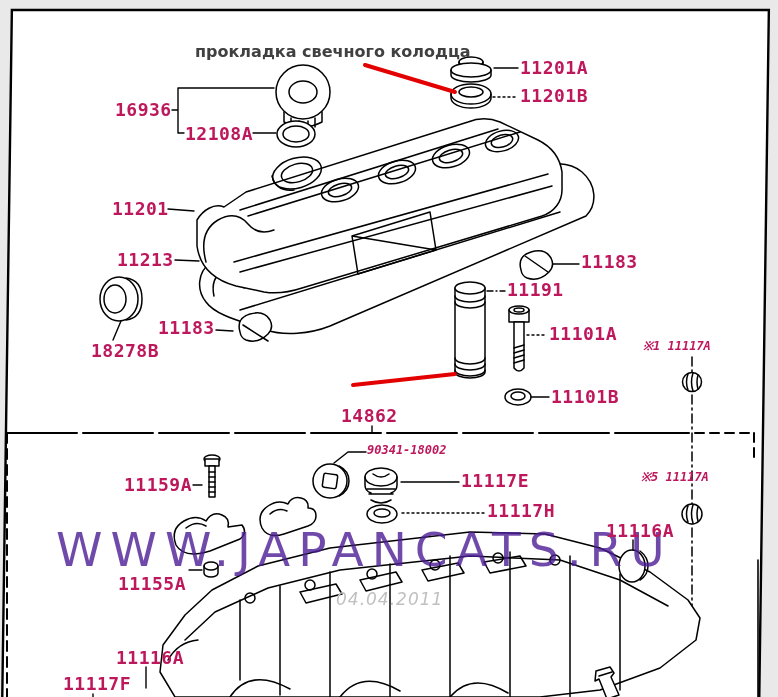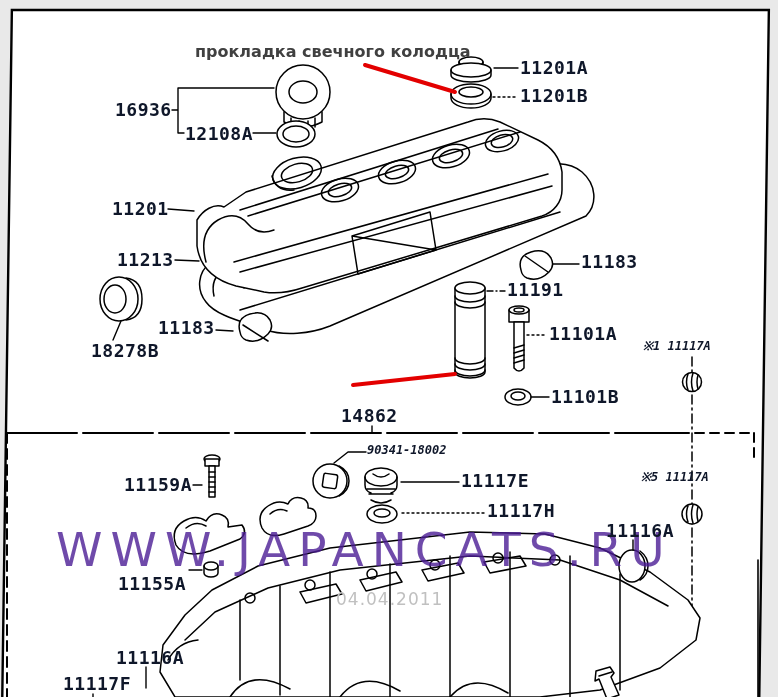--- a/index.html
+++ b/index.html
@@ -1,27 +1,27 @@
 <!DOCTYPE html>
 <html><head>
 <meta charset="utf-8">
 <style>
   html,body{margin:0;padding:0;background:#e9e9e9;}
   .stage{position:relative;width:778px;height:697px;overflow:hidden;background:#e9e9e9;
          font-family:"DejaVu Sans",sans-serif;}
   .stage svg{position:absolute;left:0;top:0;}
   .lbl{position:absolute;font-family:"DejaVu Sans Mono",monospace;font-weight:bold;
-       font-size:18px;line-height:1.0;letter-spacing:0.5px;color:#0f172a;white-space:nowrap;}
+       font-size:18px;line-height:1.0;letter-spacing:0.5px;color:#be185d;white-space:nowrap;}
   .lbl.sm{font-size:12px;letter-spacing:0;font-style:italic;}
   .note{position:absolute;font-family:"DejaVu Sans",sans-serif;font-weight:bold;
         font-size:16px;color:#404040;white-space:nowrap;}
   .wm-site{position:absolute;left:56px;top:522px;font-size:47px;letter-spacing:8px;
            color:#4c1d95;opacity:.8;white-space:nowrap;font-weight:400;}
   .wm-date{position:absolute;left:336px;top:589px;font-size:17px;color:#c0c0c0;
-           letter-spacing:1px;white-space:nowrap;}
+           letter-spacing:1px;white-space:nowrap;font-style:italic;}
 </style>
 </head>
 <body>
 
 <div class="stage">
 
   <svg width="778" height="697" viewBox="0 0 778 697">
 
     <g transform="skewX(-0.8)">
       <rect x="12" y="10" width="757" height="800" fill="#ffffff" stroke="none"></rect>

